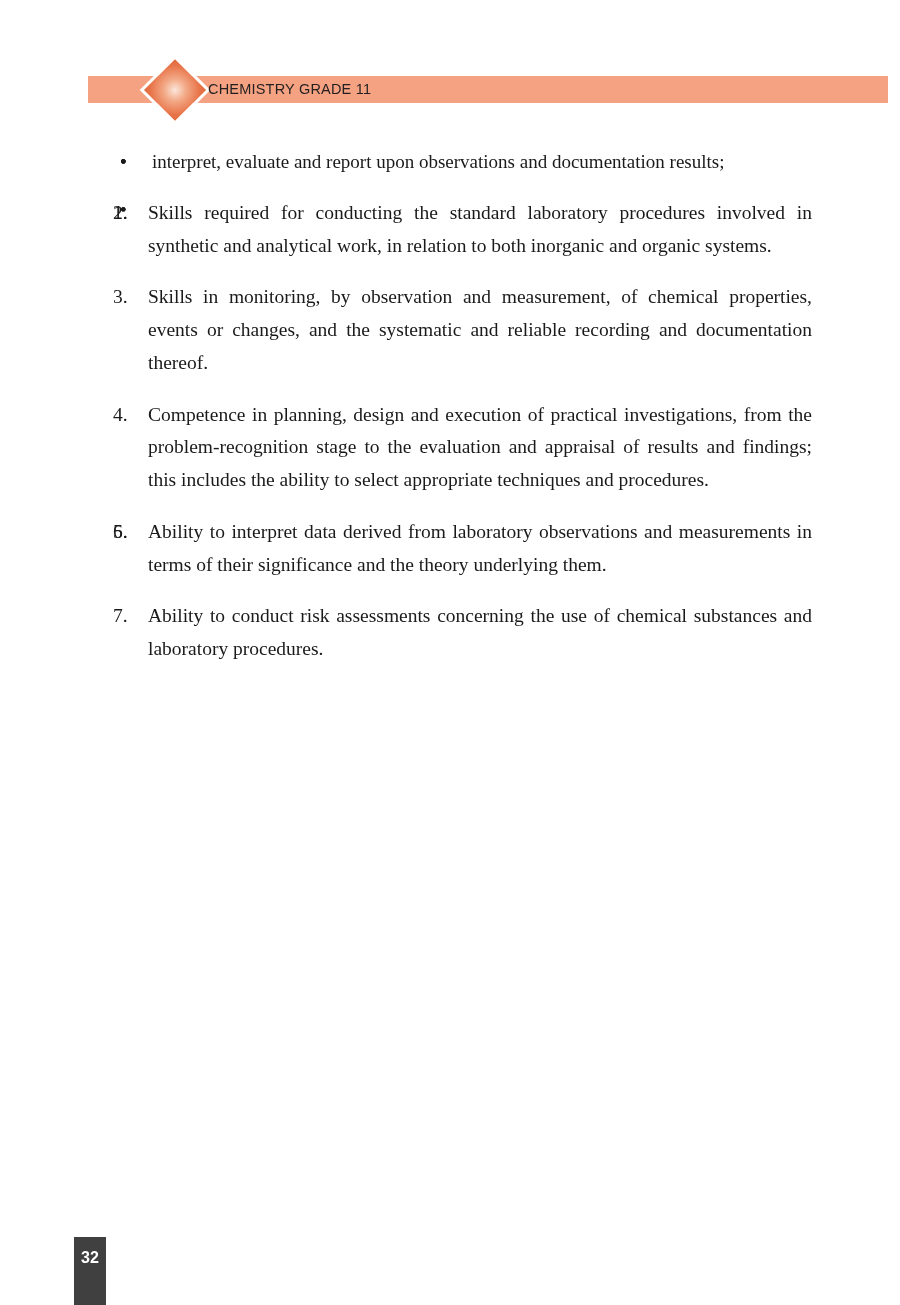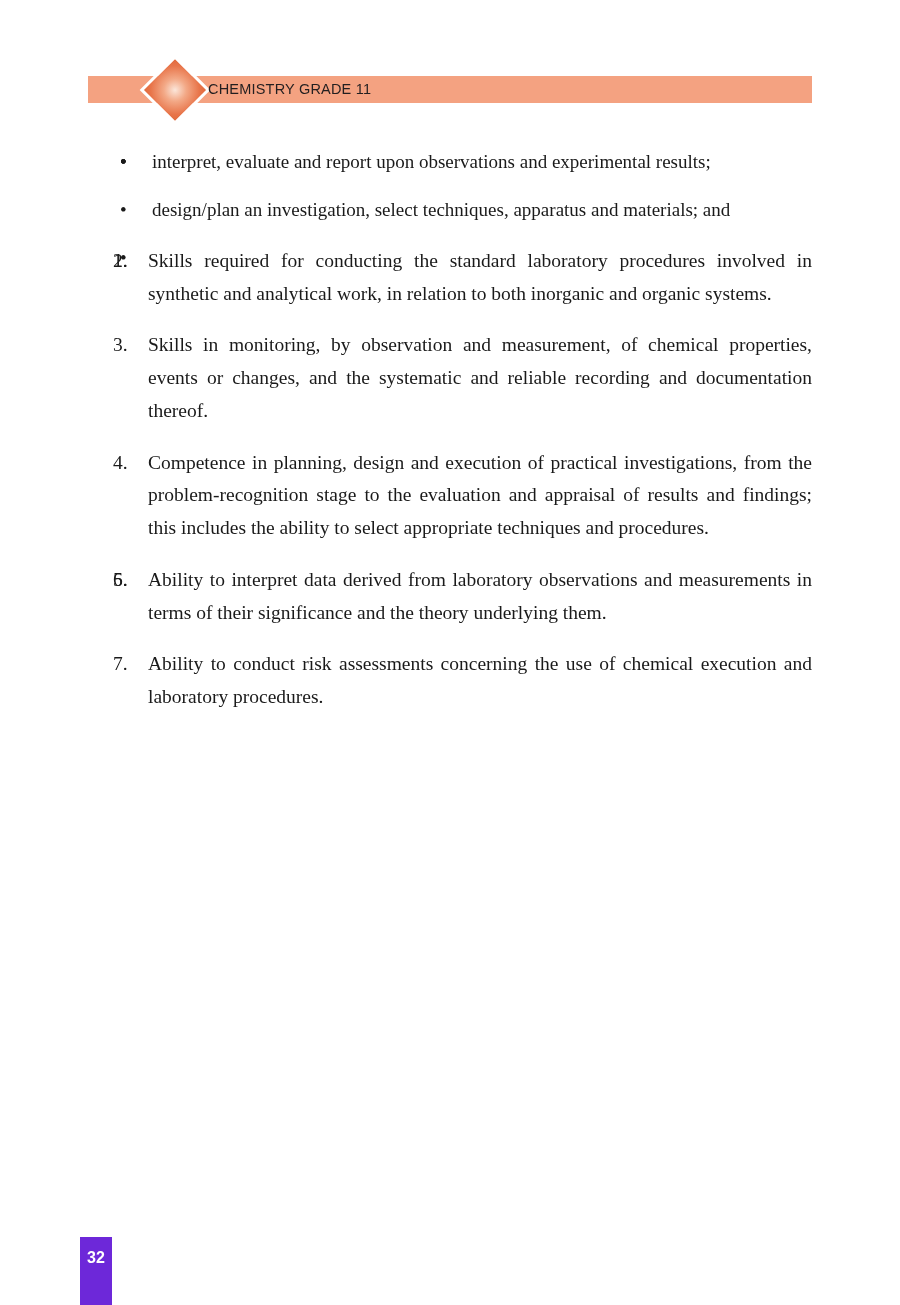--- a/index.html
+++ b/index.html
@@ -21,21 +21,21 @@
     position: absolute;
     inset: 0;
     background: #ffffff;
   }
 
   
   .header {
     position: absolute;
     left: 88px;
     top: 76px;
-    width: 724px;
+    width: 800px;
     height: 27px;
   }
   .header-bar {
     position: absolute;
     left: 0;
     top: 0;
     width: 100%;
     height: 100%;
     background: #f4a281;
   }
@@ -125,25 +125,25 @@
     top: 0;
     width: 28px;
     text-align: left;
     font-size: 19.5px;
     line-height: 1.68;
   }
 
   
   .page-number-box {
     position: absolute;
-    left: 80px;
+    left: 74px;
     top: 1237px;
     width: 32px;
     height: 68px;
-    background: #6d28d9;
+    background: #404040;
   }
   .page-number-text {
     position: absolute;
     left: 0;
     top: 12px;
     width: 100%;
     text-align: center;
     font-family: "Liberation Sans", "DejaVu Sans", sans-serif;
     font-weight: bold;
     font-size: 16px;
@@ -168,25 +168,24 @@
         <span class="bullet-marker">•</span>
       </li>
       <li class="bullet-item">
         <span class="bullet-marker">•</span>
       </li>
       <li class="bullet-item">
         <span class="bullet-marker">•</span>
       </li>
       <li class="bullet-item">
         <span class="bullet-marker">•</span>
-        <span>interpret, evaluate and report upon observations and experimental results;</span>
-      </li>
-      <li class="bullet-item">
-        <span class="bullet-marker">•</span>
-        <span>design/plan an investigation, select techniques, apparatus and materials; and</span>
+        <span>interpret, evaluate and report upon observations and documentation results;</span>
+      </li>
+      <li class="bullet-item">
+        <span class="bullet-marker">•</span>
       </li>
       <li class="bullet-item">
         <span class="bullet-marker">•</span>
       </li>
     </ul>
 
 
     <ol class="numbered-list">
       <li class="numbered-item">
         <span class="numbered-marker">1.</span>
@@ -205,21 +204,21 @@
       </li>
       <li class="numbered-item">
         <span class="numbered-marker">5.</span>
       </li>
       <li class="numbered-item">
         <span class="numbered-marker">6.</span>
         <span>Ability to interpret data derived from laboratory observations and measurements in terms of their significance and the theory underlying them.</span>
       </li>
       <li class="numbered-item">
         <span class="numbered-marker">7.</span>
-        <span>Ability to conduct risk assessments concerning the use of chemical execution and laboratory procedures.</span>
+        <span>Ability to conduct risk assessments concerning the use of chemical substances and laboratory procedures.</span>
       </li>
     </ol>
 
   </div>
 
   <div class="page-number-box">
     <div class="page-number-text">32</div>
   </div>
 
 </div>

